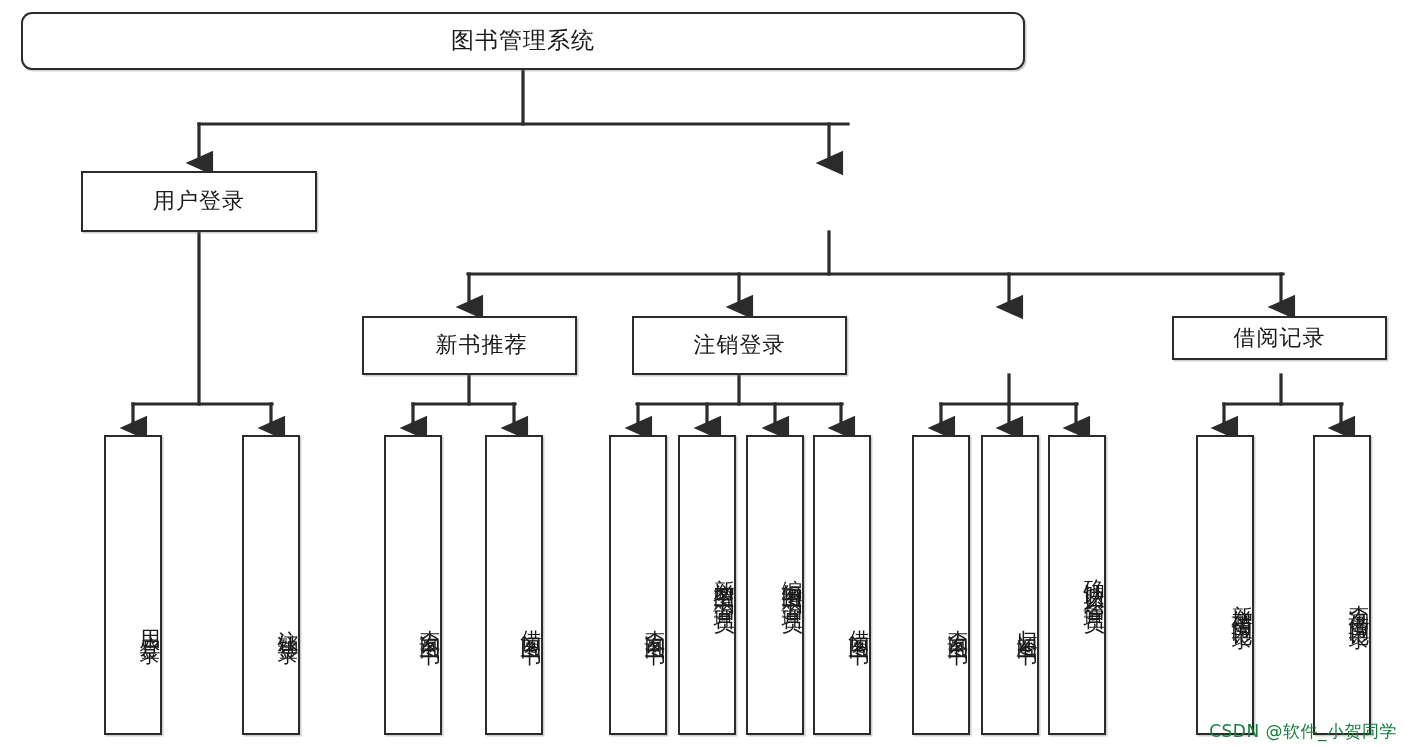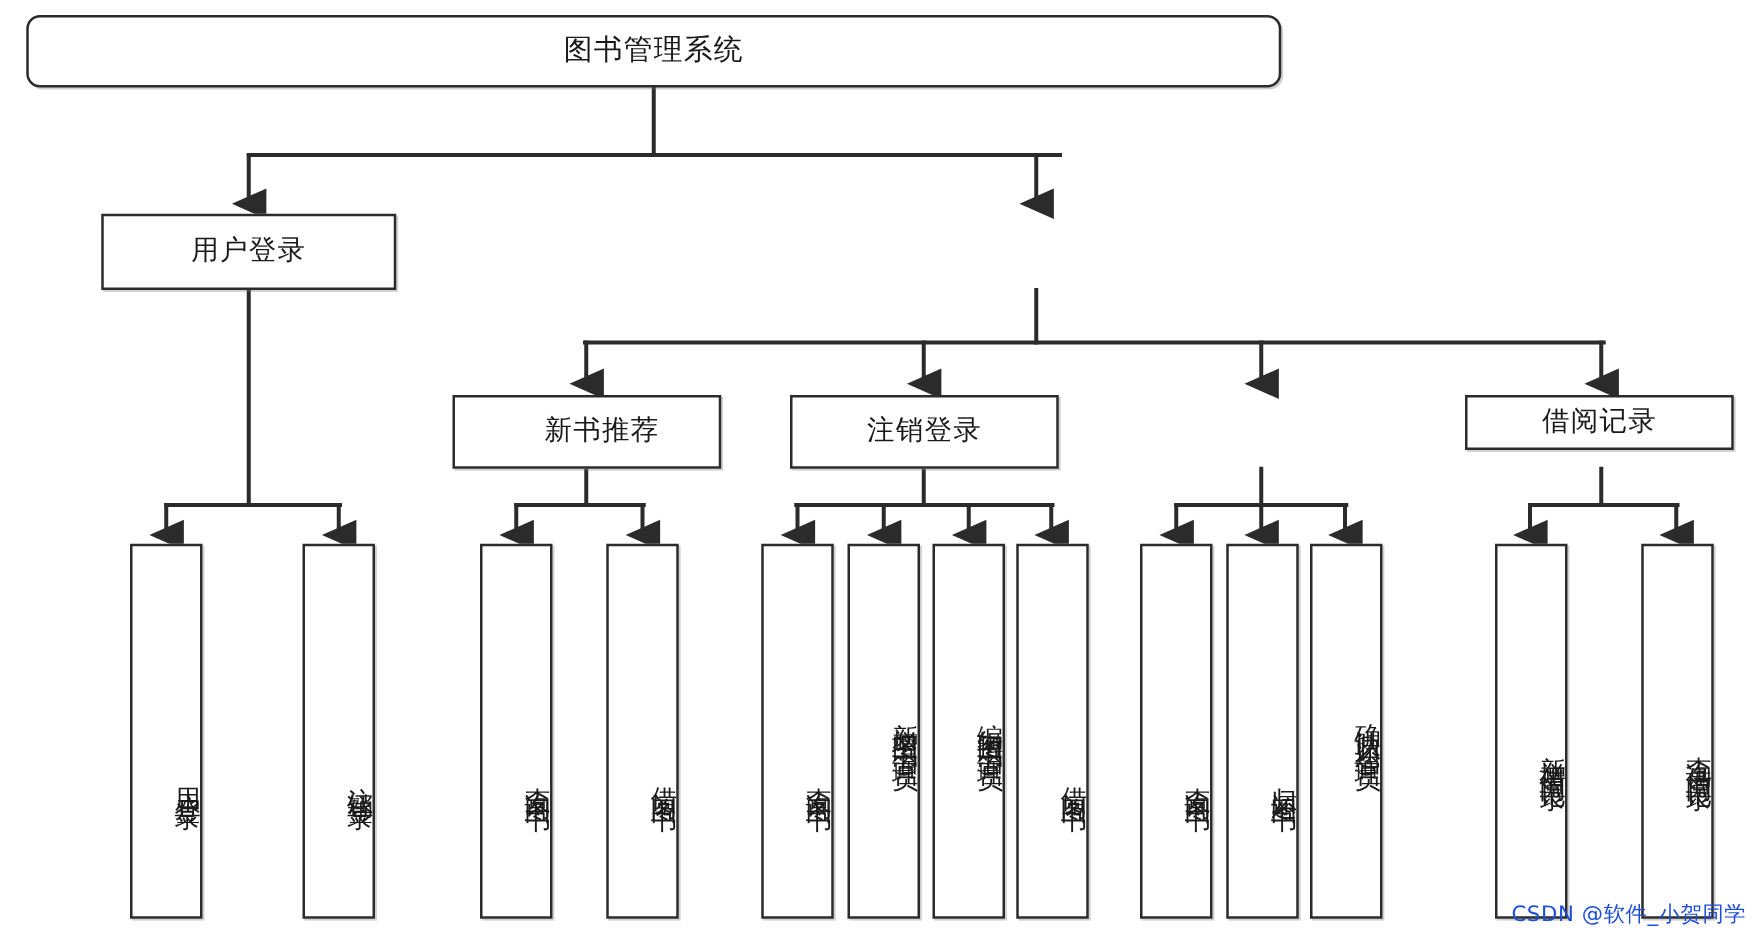--- a/index.html
+++ b/index.html
@@ -60,21 +60,21 @@
   }
   .node.title-node {
     font-size: 23px;
     border-radius: 11px;
   }
   #watermark {
     position: absolute;
     right: 8px;
     bottom: 4px;
     font-size: 17px;
-    color: #1d4ed8;
+    color: #15803d;
     letter-spacing: 0.5px;
     white-space: nowrap;
     user-select: none;
   }
 </style>
 </head>
 <body>
 
 <div id="diagram-root">
 

